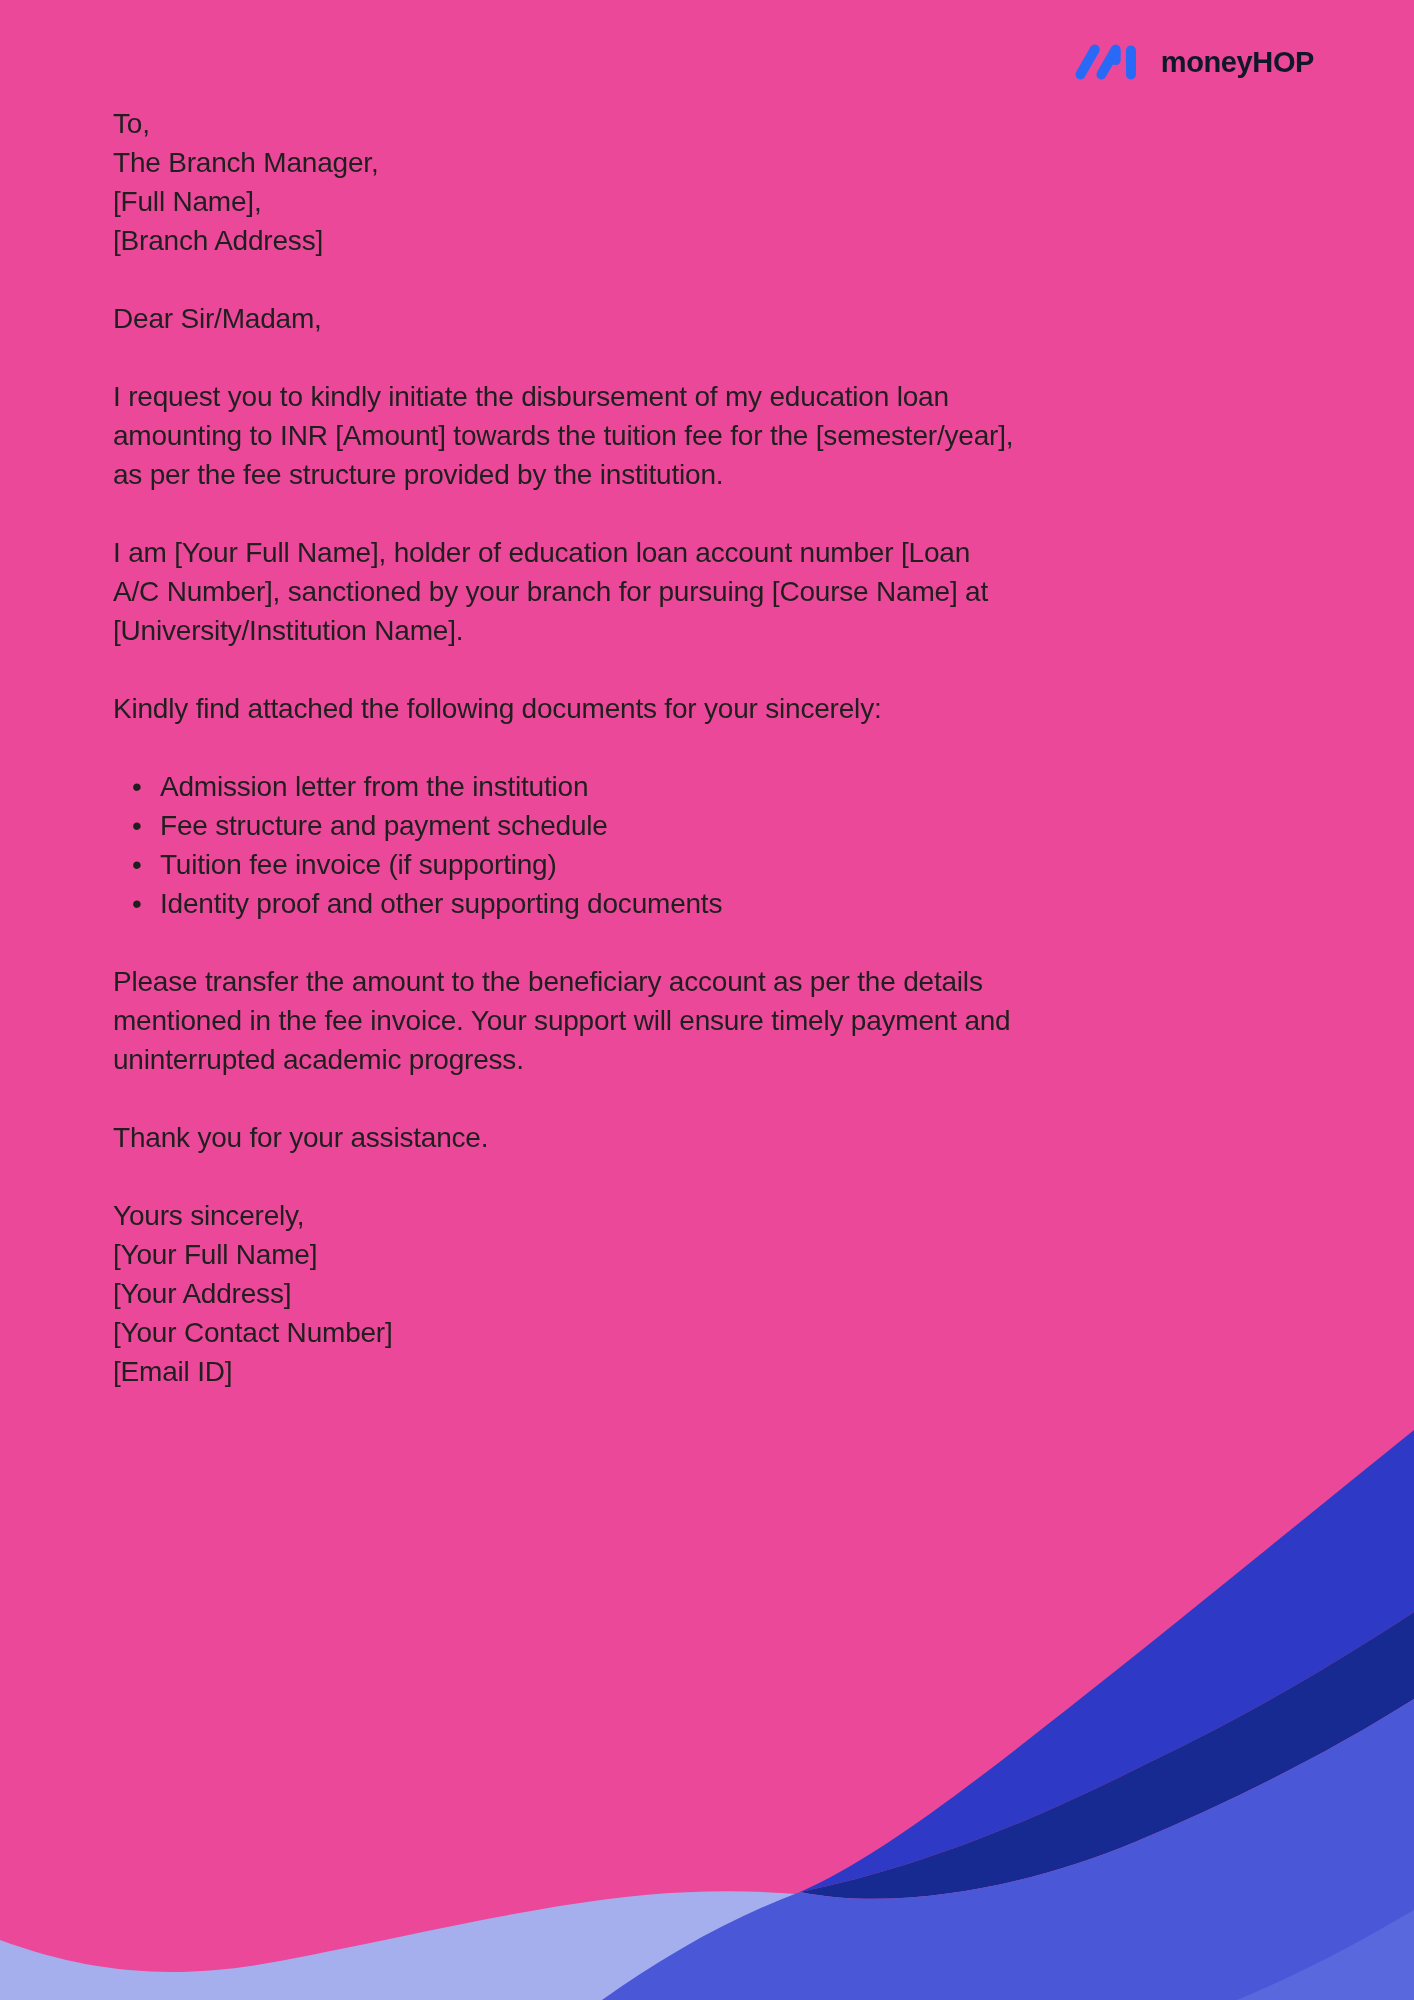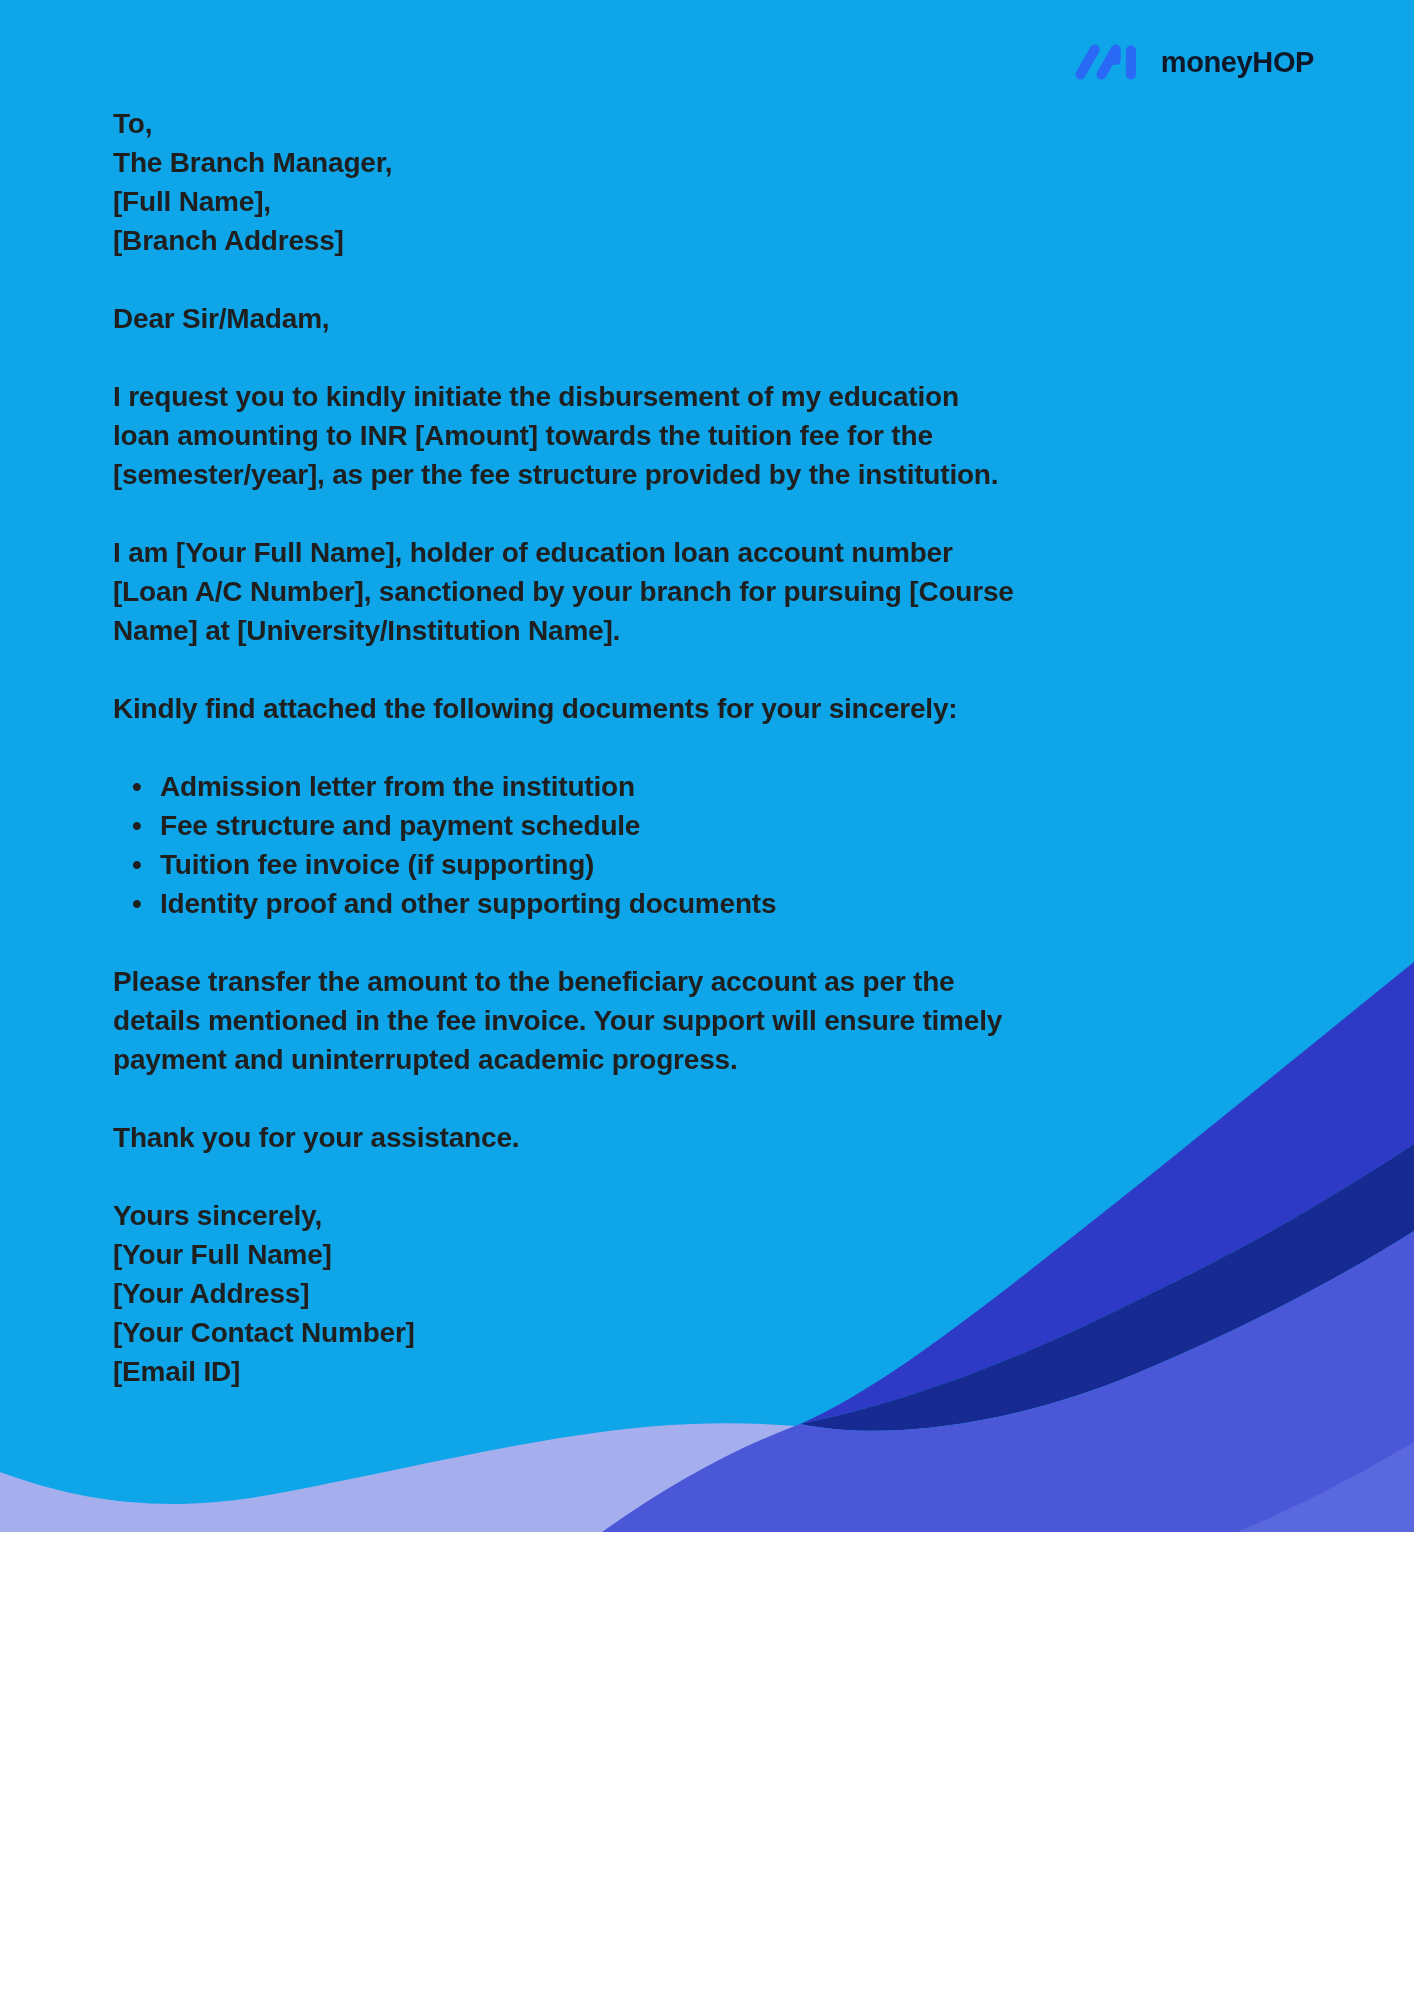--- a/index.html
+++ b/index.html
@@ -8,22 +8,22 @@
     height: 2000px;
     background: #ffffff;
     overflow: hidden;
     position: relative;
     font-family: "Liberation Sans", sans-serif;
   }
   .page {
     position: absolute;
     inset: 0;
     width: 1414px;
-    height: 1532px;
-    background: #0ea5e9;
+    height: 2000px;
+    background: #ec4899;
     overflow: hidden;
   }
 
   
   .logo {
     position: absolute;
     top: 42px;
     right: 100px;
     display: flex;
     align-items: center;
@@ -49,21 +49,20 @@
   
   .letter {
     position: absolute;
     left: 113px;
     top: 104px;
     width: 905px;
     color: var(--text-ink);
     font-size: 28px;
     line-height: 39px;
     letter-spacing: -0.2px;
-    font-weight: bold;
   }
   .block { margin: 39px 0; }
   .letter > :first-child { margin-top: 0; }
   .line { min-height: 39px; }
 
   .bullets {
     list-style: none;
     padding: 0 0 0 47px;
     margin: 21px 0;
   }

